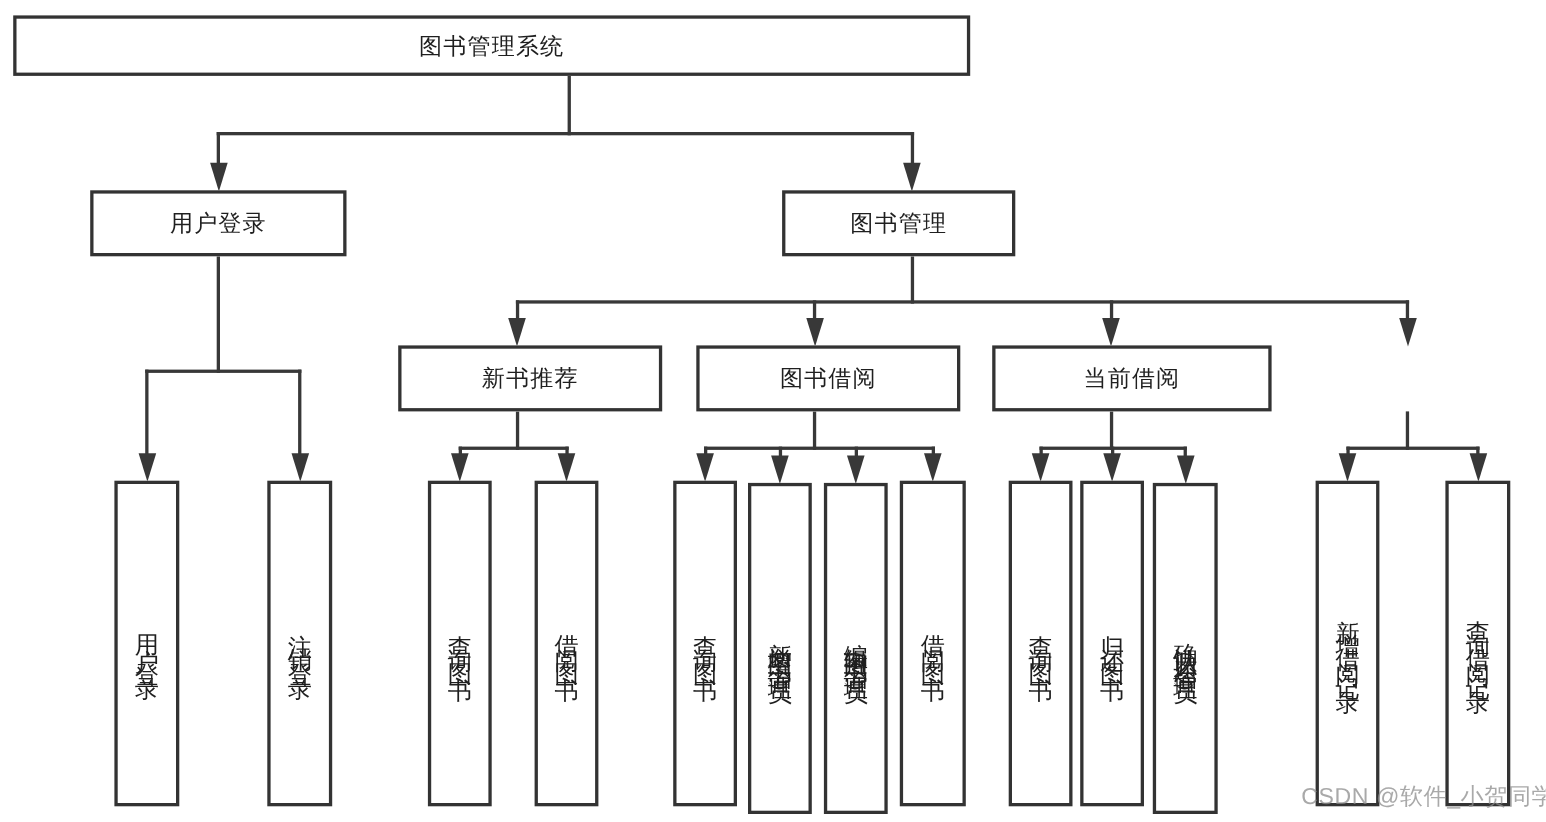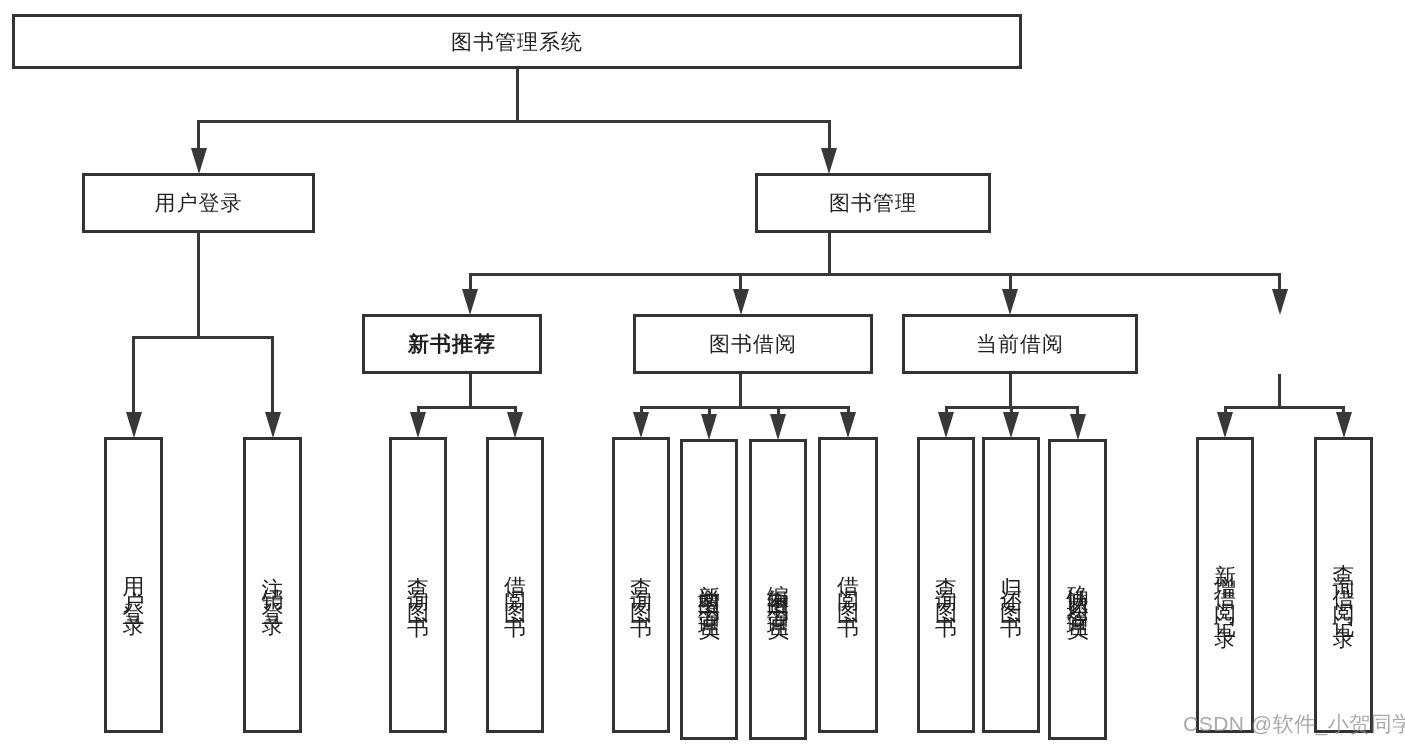--- a/index.html
+++ b/index.html
@@ -62,36 +62,36 @@
     letter-spacing: 0.5px;
     white-space: nowrap;
     z-index: 3;
   }
 </style>
 </head>
 <body>
 
 <div id="stage">
   <div id="watermark">CSDN @软件_小贺同学</div>
-<div class="node" style="left: 12px; top: 14px; width: 1010px; height: 55px;">
+<div class="node" style="left: 12px; top: 14px; width: 870px; height: 55px;">
       <span class="lbl">图书管理系统</span>
     </div>
     <div class="node" style="left: 82px; top: 173px; width: 233px; height: 60px;">
       <span class="lbl">用户登录</span>
     </div>
-    <div class="node" style="left: 711px; top: 173px; width: 236px; height: 60px; margin-left: 44px;">
+    <div class="node" style="left: 711px; top: 173px; width: 212px; height: 60px;">
       <span class="lbl">图书管理</span>
     </div>
-    <div class="node" style="left: 362px; top: 314px; width: 180px; height: 60px; font-weight: bold;">
+    <div class="node" style="left: 362px; top: 314px; width: 240px; height: 60px;">
       <span class="lbl">新书推荐</span>
     </div>
     <div class="node" style="left: 633px; top: 314px; width: 240px; height: 60px;">
       <span class="lbl">图书借阅</span>
     </div>
-    <div class="node" style="left: 902px; top: 314px; width: 236px; height: 60px;">
+    <div class="node" style="left: 902px; top: 314px; width: 254px; height: 60px;">
       <span class="lbl">当前借阅</span>
     </div>
     <div class="node vert" style="left: 104px; top: 437px; width: 59px; height: 296px;">
       <span class="lbl" style="letter-spacing: 13px;">用户登录</span>
     </div>
     <div class="node vert" style="left: 243px; top: 437px; width: 59px; height: 296px;">
       <span class="lbl" style="letter-spacing: 13px;">注销登录</span>
     </div>
     <div class="node vert" style="left: 389px; top: 437px; width: 58px; height: 296px;">
       <span class="lbl" style="letter-spacing: 13px;">查询图书</span>

